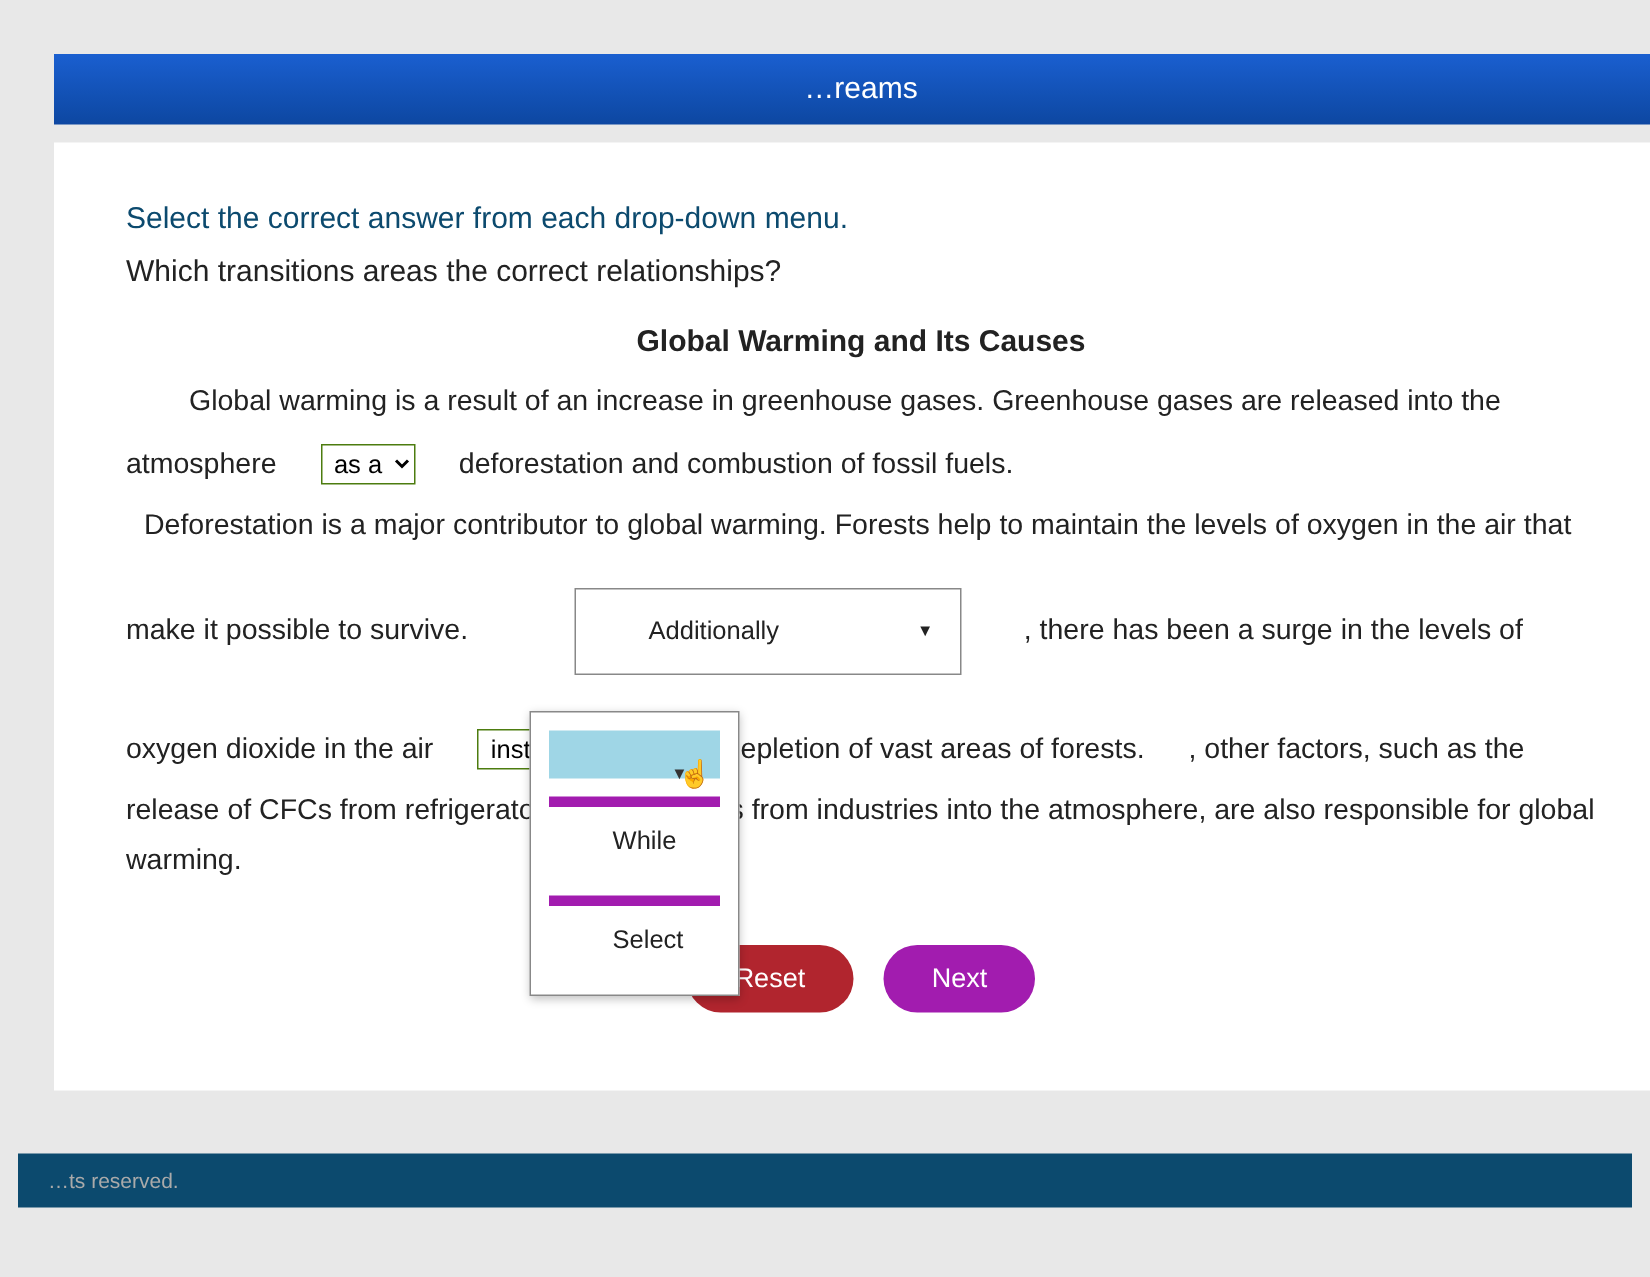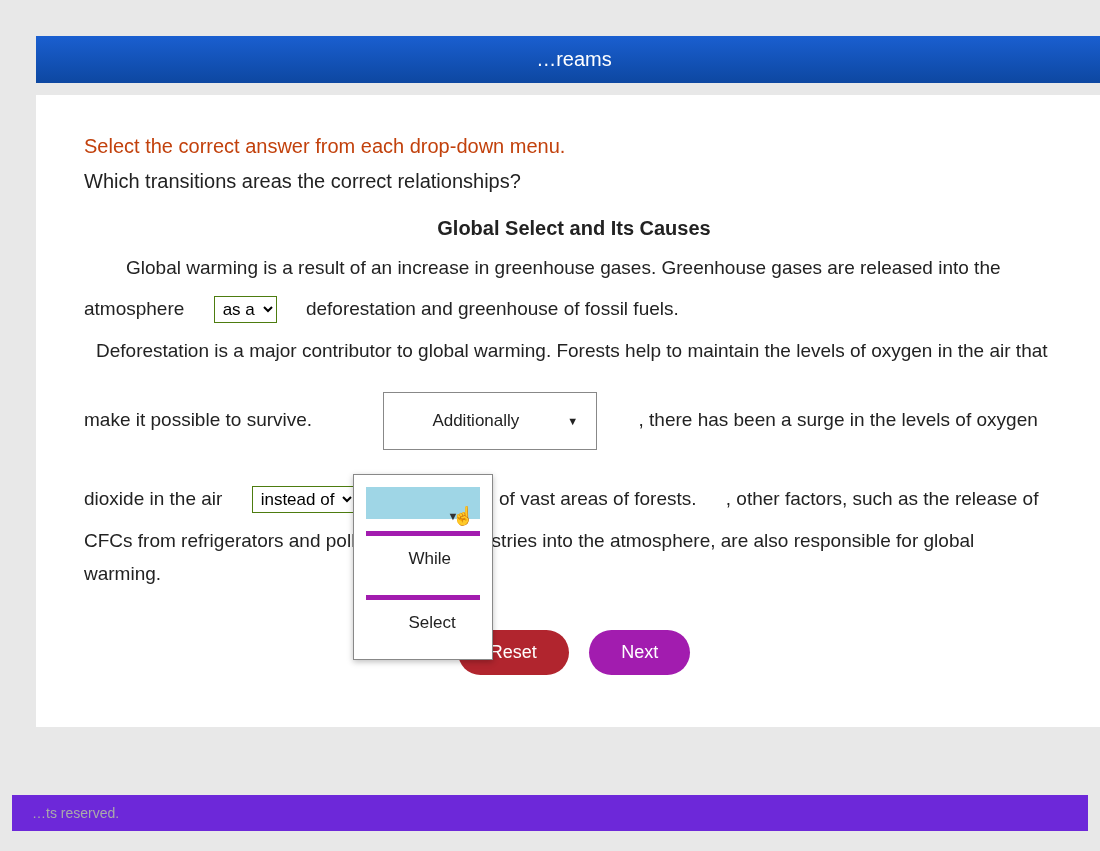--- a/index.html
+++ b/index.html
@@ -19,21 +19,21 @@
       font-weight: 400;
     }
     .content-wrap {
       background: #fff;
       padding: 28px 36px 40px;
       min-height: 600px;
       position: relative;
     }
     .instruction {
       font-size: 20px;
-      color: #c2410c;
+      color: #0c4a6e;
       margin-bottom: 12px;
     }
     .question {
       font-size: 20px;
       color: #222;
       margin-bottom: 24px;
     }
     .passage-title {
       text-align: center;
       font-weight: bold;
@@ -63,41 +63,42 @@
       vertical-align: baseline;
     }
     .dd-box {
       display: inline-flex;
       align-items: center;
       border: 1px solid #888;
       background: #fff;
       font-size: 17px;
       padding: 2px 6px;
       cursor: pointer;
+      gap: 44px;
     }
     .chevron {
       margin-left: 6px;
       font-size: 11px;
     }
     .dd-list {
       position: absolute;
       top: 100%;
       left: 0;
       min-width: 140px;
       background: #fff;
       border: 1px solid #888;
       box-shadow: 0 2px 6px rgba(0,0,0,0.25);
       z-index: 50;
     }
     .dd-item {
       padding: 9px 12px;
       font-size: 17px;
       color: #222;
       cursor: pointer;
-      border-top: 5px solid #a21caf;
+      border-top: 7px solid #a21caf;
     }
     .dd-item:first-child { border-top: none; }
     .dd-item.blank-selected {
       background: #9fd6e6;
       height: 32px;
       position: relative;
     }
     .dd-item.blank-selected .mini-chevron {
       position: absolute;
       right: 10px;
@@ -124,49 +125,49 @@
       border: none;
       margin: 0 8px;
       cursor: pointer;
       font-family: inherit;
       text-align: center;
     }
     .btn-reset { background: #b1252e; }
     .btn-next  { background: #a21caf; }
     .footer {
       position: absolute;
-      bottom: 8px;
+      bottom: 34px;
       left: 0;
       right: 0;
       font-size: 14px;
       color: #aaa;
       padding: 10px 20px;
-      background: #6d28d9;
+      background: #0c4a6e;
     }
   </style>
 </head>
 <body>
 
 <div class="header-bar">
   <span>…reams</span>
 </div>
 
 <div class="content-wrap">
 
   <div class="instruction">Select the correct answer from each drop-down menu.</div>
   <div class="question">Which transitions areas the correct relationships?</div>
 
-  <div class="passage-title">Global Select and Its Causes</div>
+  <div class="passage-title">Global Warming and Its Causes</div>
 
   <div class="passage">
     <span>Global warming is a result of an increase in greenhouse gases. Greenhouse gases are released into the atmosphere </span>
     <select class="inline-dd">
       <option>as a</option>
     </select>
-    <span> deforestation and greenhouse of fossil fuels.</span>
+    <span> deforestation and combustion of fossil fuels.</span>
     <br>
     <span>Deforestation is a major contributor to global warming. Forests help to maintain the levels of oxygen in the air that make it possible to survive. </span>
 
     <span class="dd-wrap">
       <span class="dd-box">
         <span>Additionally</span>
         <span class="chevron">▼</span>
       </span>
       <div class="dd-list">
         <div class="dd-item blank-selected">

